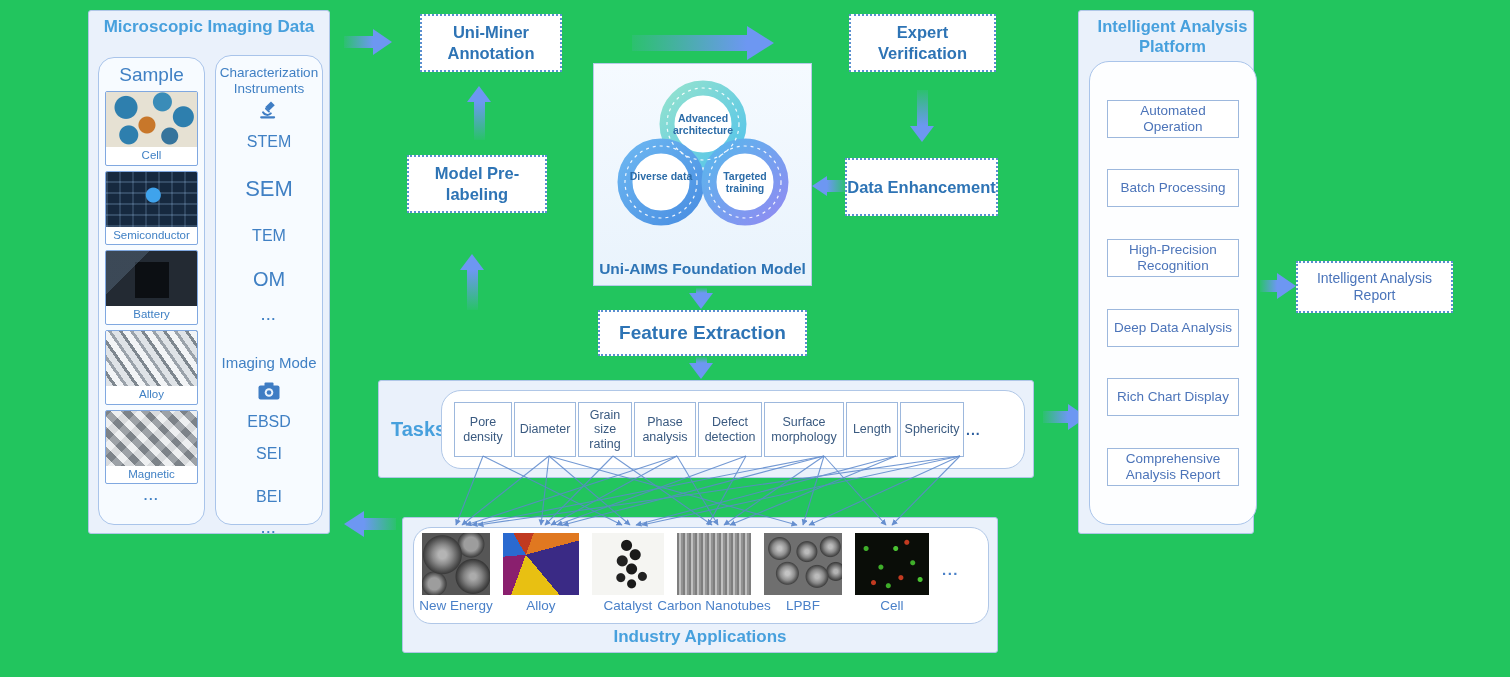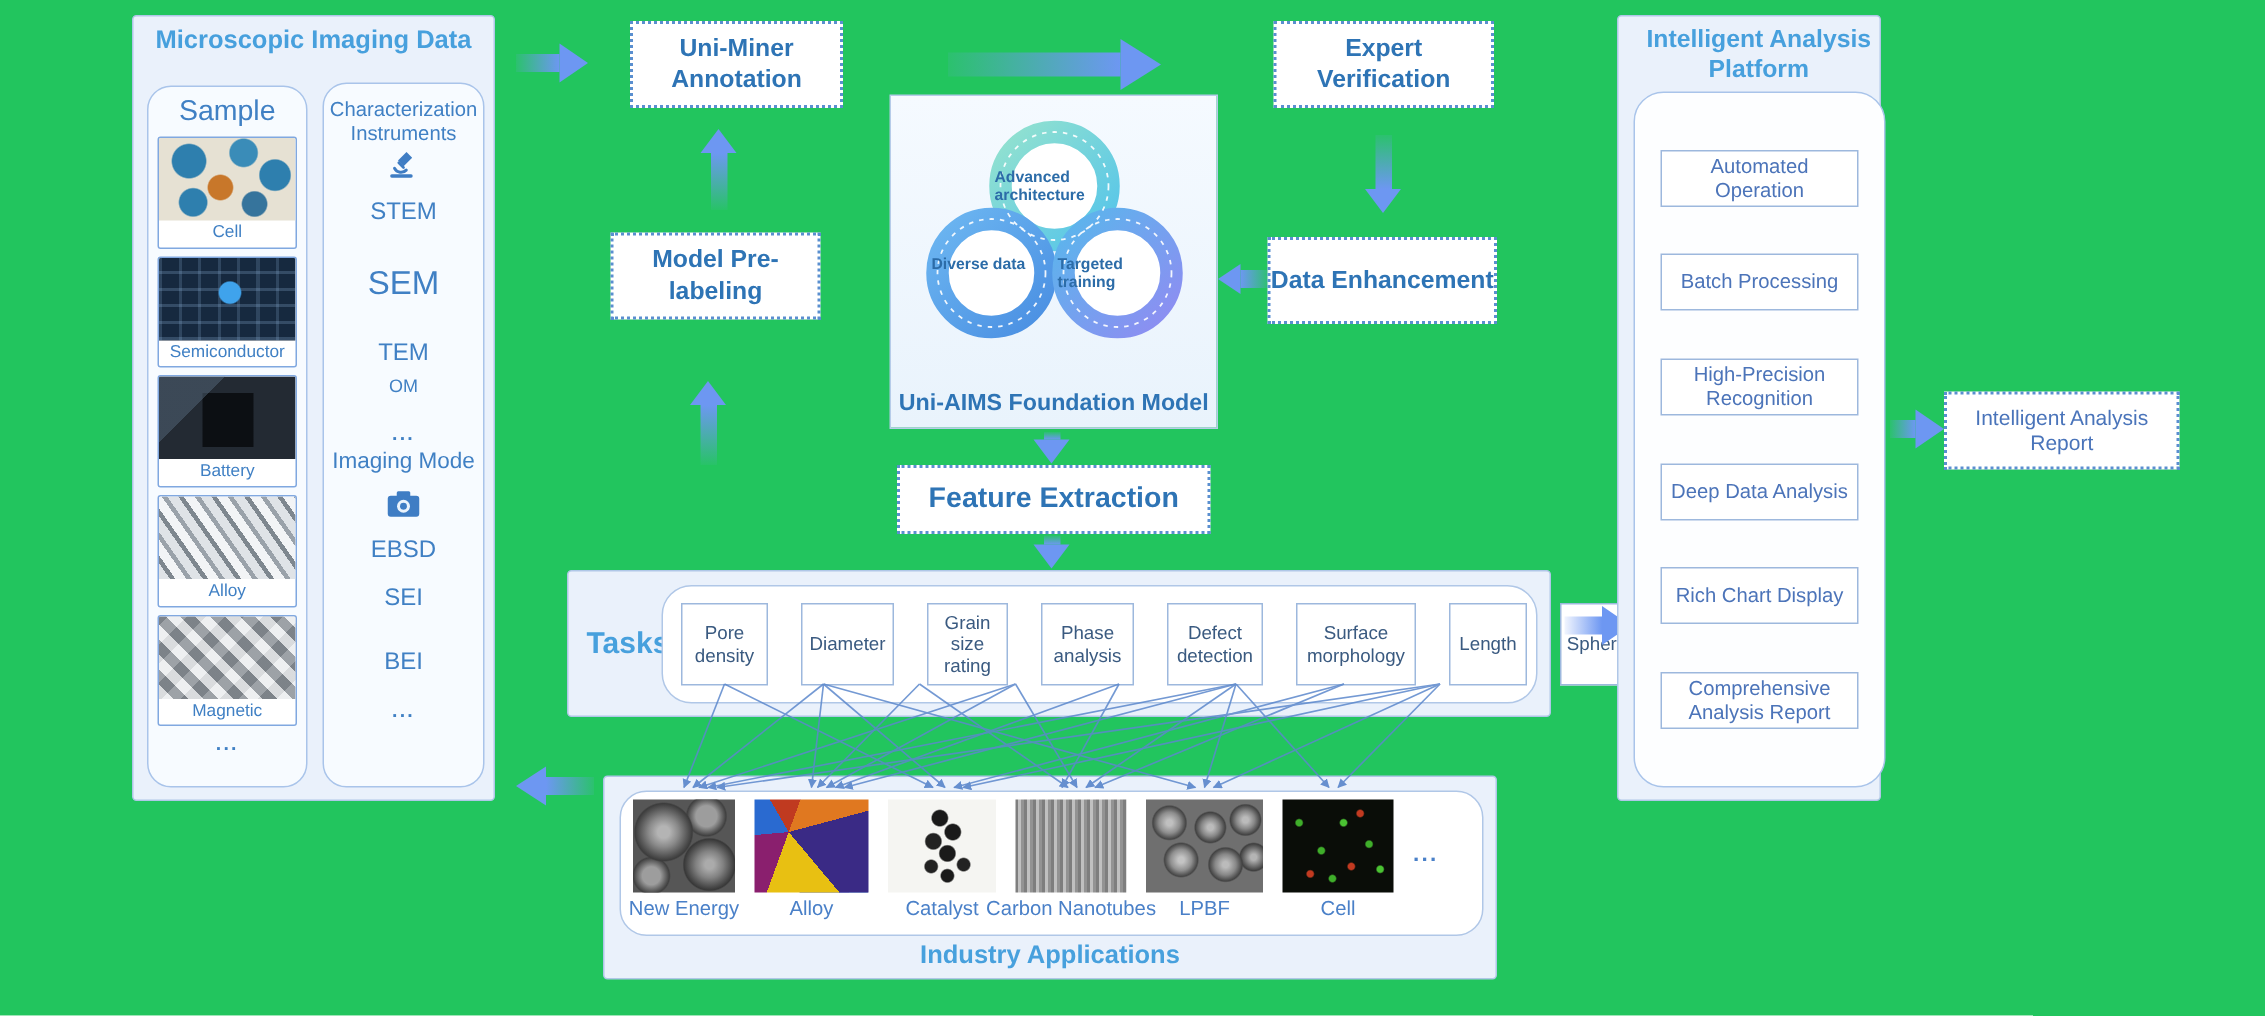--- a/index.html
+++ b/index.html
@@ -64,27 +64,27 @@
     background-size:100% 100%,34px 36px,100% 0,8px 8px;background-position:0 0,50% 55%,0 0,48% 28%;background-repeat:no-repeat;}
   .img-alloy-s{background:repeating-linear-gradient(55deg,#dfe3e7 0 6px,#7e878f 6px 9px,#f2f4f6 9px 15px,#9aa2aa 15px 18px);}
   .img-mag{background-color:#b6bcc2;background-image:
     repeating-linear-gradient(45deg,rgba(255,255,255,.65) 0 7px,rgba(96,102,108,.45) 7px 14px),
     repeating-linear-gradient(-45deg,rgba(255,255,255,.35) 0 9px,rgba(70,76,82,.3) 9px 18px);}
 
   
   .model-box{position:absolute;left:593px;top:63px;width:219px;height:223px;box-sizing:border-box;
     background:linear-gradient(#f5faff,#e9f3fc);border:1.5px solid #b6cce9;}
   .model-label{position:absolute;left:0;right:0;bottom:7px;text-align:center;color:#2e74b5;font-size:15.5px;font-weight:600;}
-  .ctext{position:absolute;width:80px;font-size:10.5px;color:#2c6ca8;line-height:1.15;font-weight:600;}
+  .ctext{position:absolute;width:80px;text-align:center;font-size:10.5px;color:#2c6ca8;line-height:1.15;font-weight:600;}
 
   
   .tasks-panel{left:378px;top:380px;width:656px;height:98px;}
   .tasks-label{position:absolute;left:12px;top:0;height:100%;display:flex;align-items:center;font-size:20px;font-weight:bold;color:#47a0dd;}
   .tasks-inner{position:absolute;left:62px;top:9px;width:584px;height:79px;background:#fff;border:1.5px solid #b0c7e7;border-radius:20px;
-    box-sizing:border-box;display:flex;align-items:center;padding:0 12px;gap:22px;}
+    box-sizing:border-box;display:flex;align-items:center;padding:0 12px;gap:2px;}
   .task-box{border:1.2px solid #9db8dd;background:#fff;height:55px;box-sizing:border-box;flex:none;
     display:flex;align-items:center;justify-content:center;text-align:center;font-size:12.5px;color:#3a5a80;line-height:1.15;}
   .task-dots{color:#2e5f9e;font-weight:bold;font-size:14px;letter-spacing:1px;}
 
   
   .platform-panel{left:1078px;top:10px;width:176px;height:524px;}
   .platform-inner{position:absolute;left:10px;top:50px;width:168px;height:464px;background:#fdfeff;border:1.5px solid #a9c4ea;border-radius:20px;
     box-sizing:border-box;display:flex;flex-direction:column;align-items:center;justify-content:space-evenly;padding:6px 0;}
   .plat-box{width:132px;min-height:38px;border:1.2px solid #9db8dd;background:#fff;box-sizing:border-box;
     display:flex;align-items:center;justify-content:center;text-align:center;font-size:13.5px;color:#4c74b9;line-height:1.2;padding:2px 4px;}
@@ -179,23 +179,23 @@
         <svg width="22" height="22" viewBox="0 0 24 24">
           <path d="M14.2 2.6l4.1 4.1-6.2 6.2-4.1-4.1z" fill="#3f7dc4"></path>
           <path d="M8.6 10.4l3.4 3.4" stroke="#3f7dc4" stroke-width="2" stroke-linecap="round"></path>
           <path d="M5.5 14.5c1.6 3.2 6 3.8 8.5 1.2" fill="none" stroke="#3f7dc4" stroke-width="2.2" stroke-linecap="round"></path>
           <path d="M3.5 20h14" stroke="#3f7dc4" stroke-width="2.4" stroke-linecap="round"></path>
         </svg>
       </div>
       <div class="inst-item" style="margin-top:12px;font-size:16px;">STEM</div>
       <div class="inst-item" style="margin-top:25px;font-size:22px;">SEM</div>
       <div class="inst-item" style="margin-top:25px;font-size:16px;">TEM</div>
-      <div class="inst-item" style="margin-top:5px;font-size:12px;">OM</div>
+      <div class="inst-item" style="margin-top:23px;font-size:20px;">OM</div>
       <div class="dots" style="margin-top:18px;">...</div>
-      <div class="inst-item" style="margin-top:4px;">Imaging Mode</div>
+      <div class="inst-item" style="margin-top:32px;">Imaging Mode</div>
       <div class="icon-wrap" style="margin-top:10px;">
         <svg width="24" height="20" viewBox="0 0 24 20">
           <rect x="1.5" y="4.5" width="21" height="14" rx="2" fill="#3f7dc4"></rect>
           <rect x="7.5" y="1.5" width="9" height="4.5" rx="1" fill="#3f7dc4"></rect>
           <circle cx="12" cy="11.5" r="4.3" fill="#eaf3fc"></circle>
           <circle cx="12" cy="11.5" r="2.3" fill="#3f7dc4"></circle>
         </svg>
       </div>
       <div class="inst-item" style="margin-top:12px;font-size:16px;">EBSD</div>
       <div class="inst-item" style="margin-top:14px;font-size:16px;text-align:center;">SEI</div>

